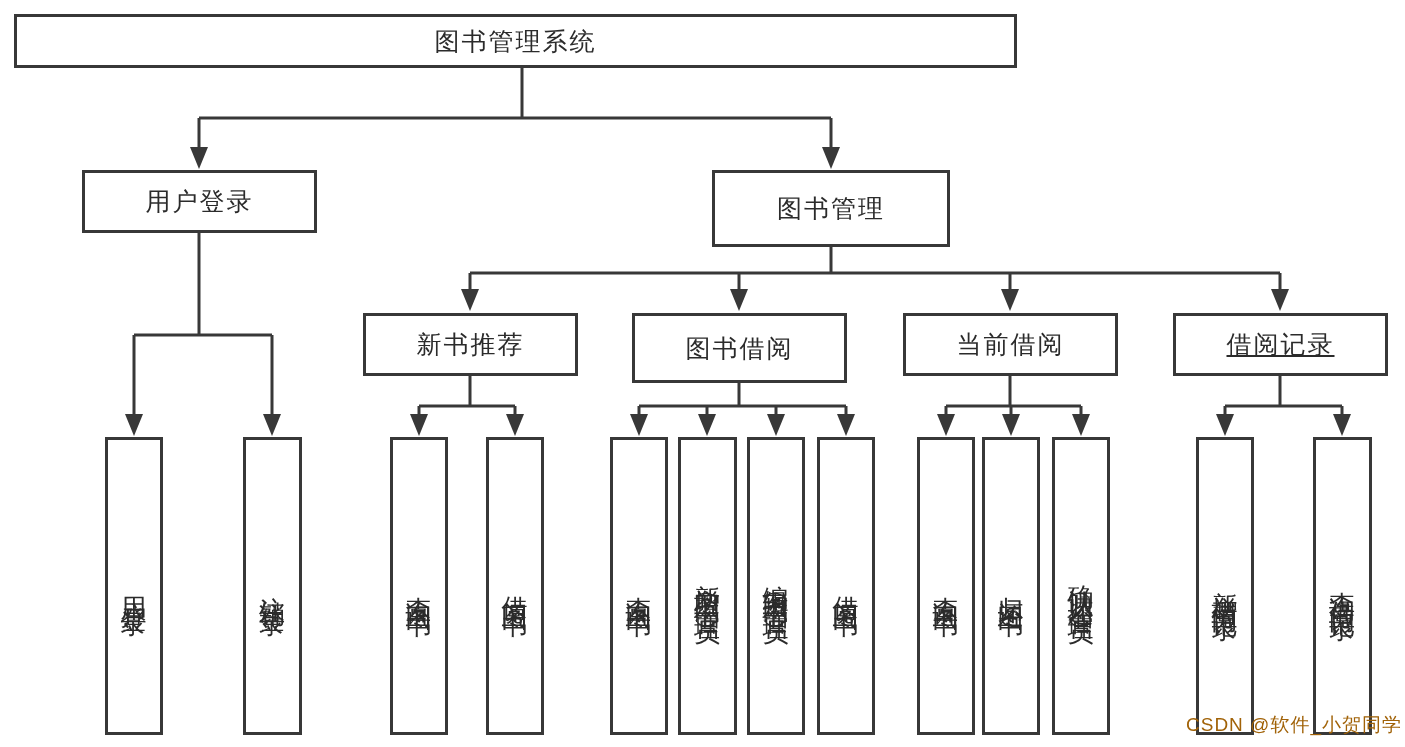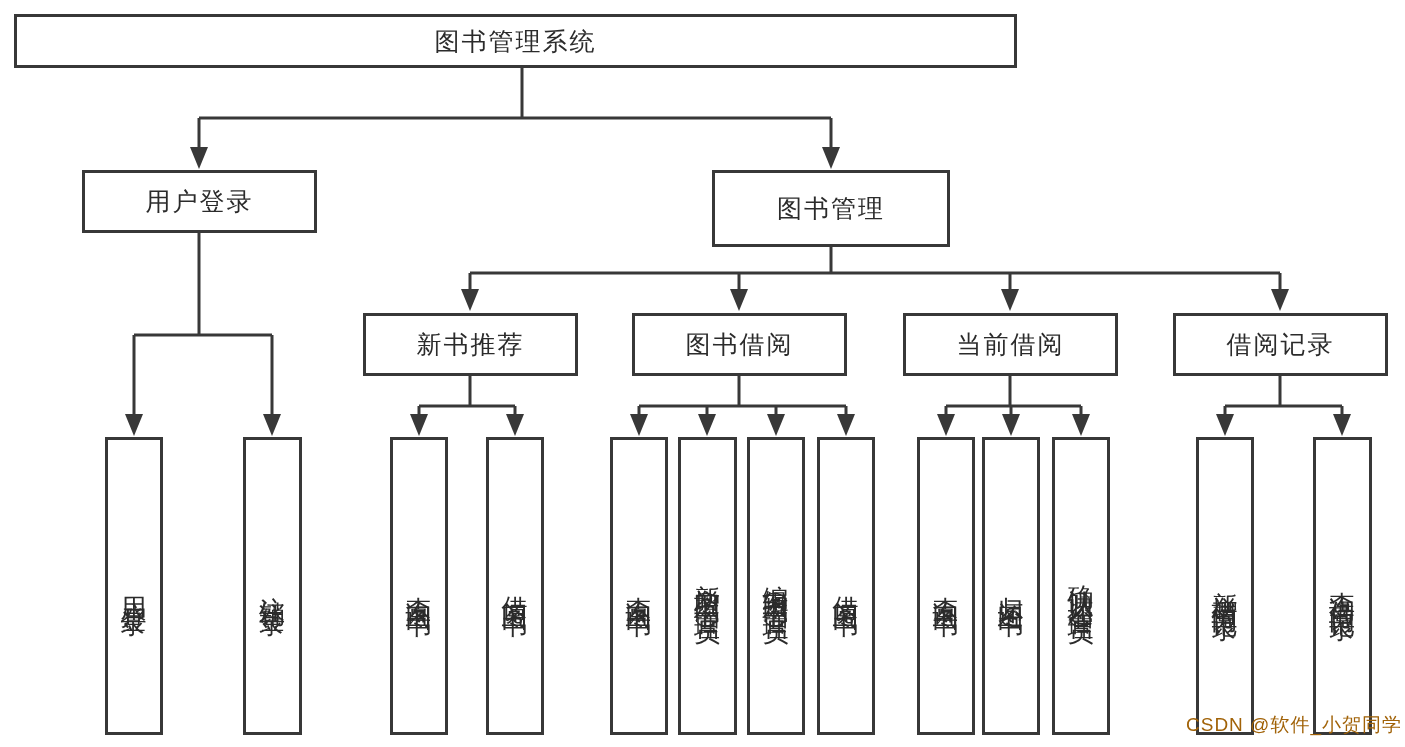--- a/index.html
+++ b/index.html
@@ -131,27 +131,27 @@
   <div class="box" style="left:82px; top:170px; width:235px; height:63px;">
     <span class="h-label">用户登录</span>
   </div>
   <div class="box" style="left:712px; top:170px; width:238px; height:77px;">
     <span class="h-label">图书管理</span>
   </div>
 
   <div class="box" style="left:363px; top:313px; width:215px; height:63px;">
     <span class="h-label">新书推荐</span>
   </div>
-  <div class="box" style="left:632px; top:313px; width:215px; height:63px;">
+  <div class="box" style="left:632px; top:313px; width:215px; height:70px;">
     <span class="h-label">图书借阅</span>
   </div>
   <div class="box" style="left:903px; top:313px; width:215px; height:63px;">
     <span class="h-label">当前借阅</span>
   </div>
-  <div class="box" style="left:1173px; top:313px; width:215px; height:63px;">
+  <div class="box" style="left:1173px; top:313px; width:215px; height:63px;text-decoration:underline;">
     <span class="h-label">借阅记录</span>
   </div>
 
   <div class="box leaf" style="left:105px; top:437px; width:58px; height:298px;">
     <span class="v-label">用户登录</span>
   </div>
   <div class="box leaf" style="left:243px; top:437px; width:59px; height:298px;">
     <span class="v-label">注销登录</span>
   </div>
 

